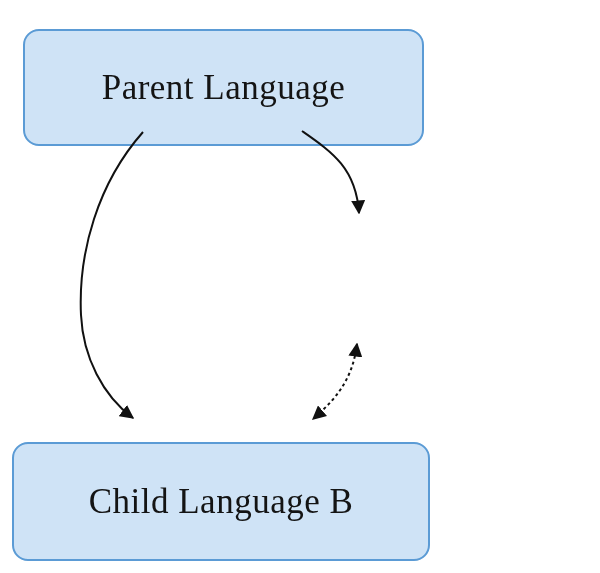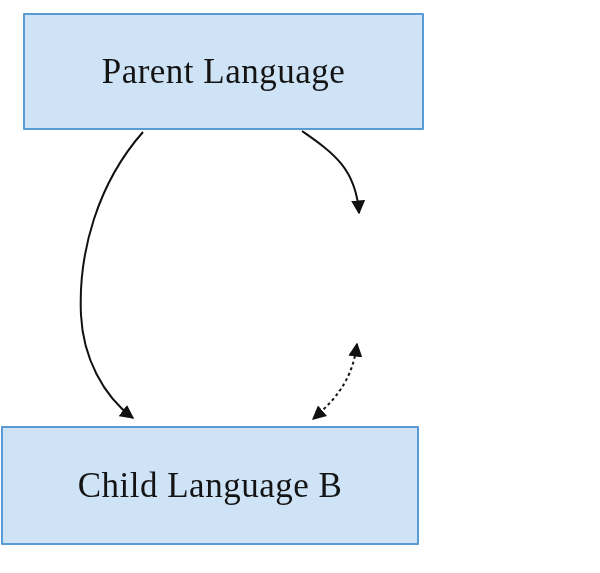--- a/index.html
+++ b/index.html
@@ -13,35 +13,36 @@
     width: 600px;
     height: 573px;
     background: var(--background, #ffffff);
     overflow: hidden;
   }
   .node {
     position: absolute;
     box-sizing: border-box;
     background: var(--node-fill, #cfe3f6);
     border: 2px solid var(--node-border, #5b9bd5);
-    border-radius: 1px;
+    border-radius: 16px;
     display: flex;
     align-items: center;
     justify-content: center;
     z-index: 1;
+    margin-top: 16px;
   }
   .node .label {
     color: #141414;
     font-size: 35px;
     letter-spacing: 0.5px;
     white-space: nowrap;
   }
   #node-parent  { left: 23px;  top: 13px;  width: 401px; height: 117px; }
   #node-child-a { left: 150px; top: 222px; width: 423px; height: 116px; }
-  #node-child-b { left: 1px;  top: 426px; width: 418px; height: 119px; }
+  #node-child-b { left: 12px;  top: 426px; width: 418px; height: 119px; }
   svg.edges {
     position: absolute;
     left: 0; top: 0;
     width: 600px; height: 573px;
     z-index: 2;
     pointer-events: none;
   }
   svg.edges path.edge {
     fill: none;
     stroke: var(--edge-color, #111111);

